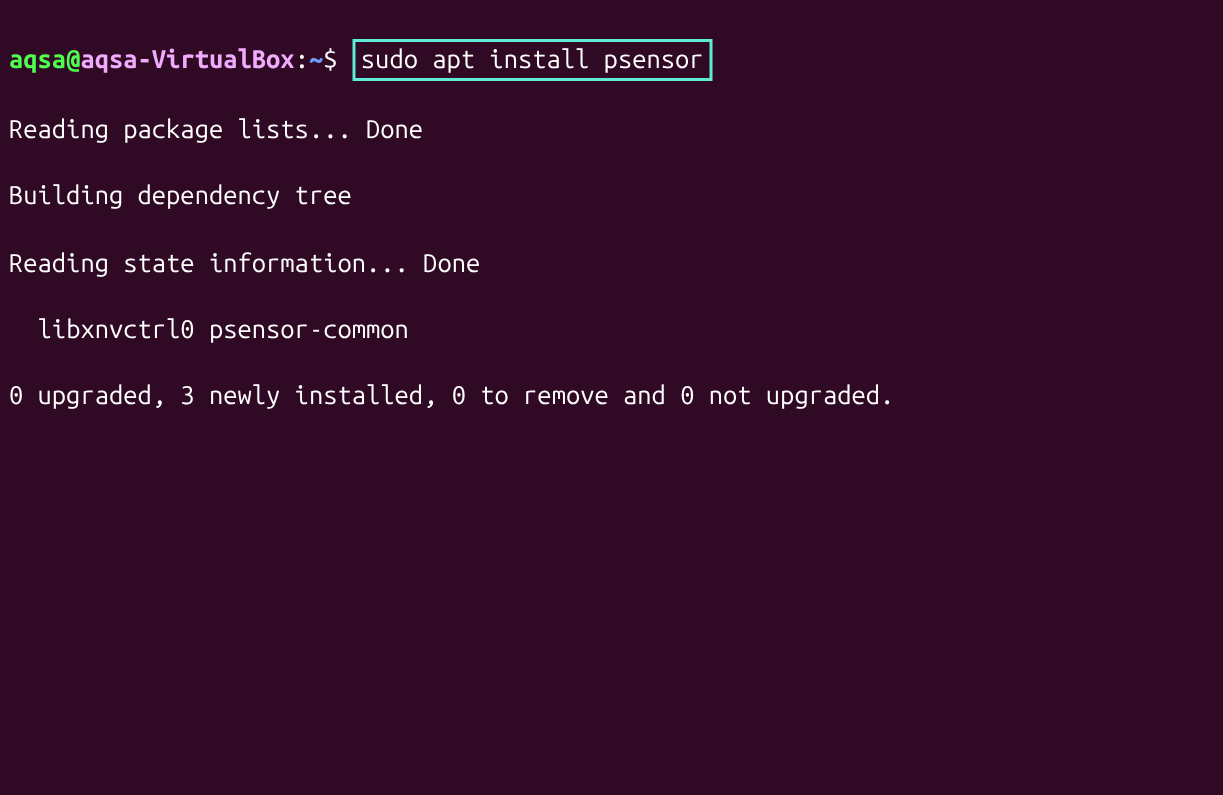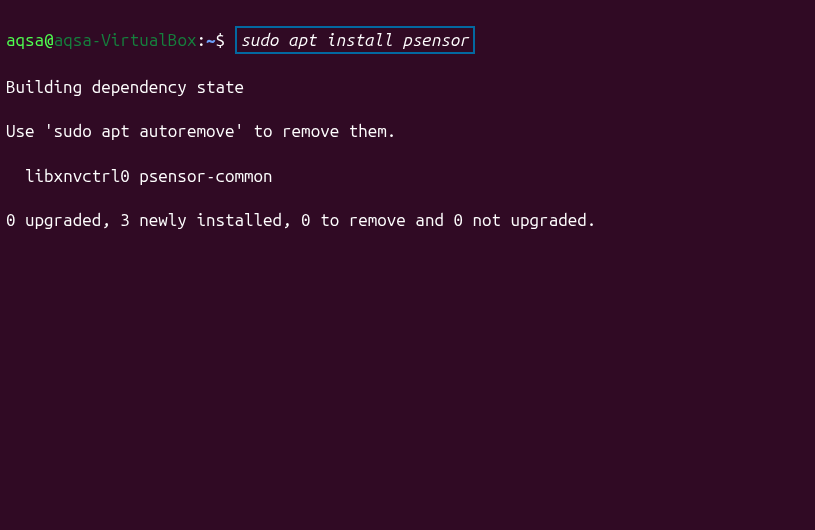--- a/index.html
+++ b/index.html
@@ -17,54 +17,54 @@
       width: 815px;
       height: 530px;
       overflow: hidden;
     }
     .terminal {
       white-space: pre-wrap;
       word-break: break-all;
     }
     .prompt-user {
       color: #4fff4f;
-      font-weight: normal;
+      font-weight: bold;
     }
     .prompt-host {
-      color: #15803d;
-      font-weight: normal;
+      color: #f0abfc;
+      font-weight: bold;
       margin-top: 16px;
     }
     .prompt-colon {
       color: #ffffff;
     }
     .prompt-path {
       color: #6c9ef8;
       font-weight: bold;
     }
     .prompt-dollar {
       color: #ffffff;
     }
     .command-highlight {
-      border: 2px solid #0369a1;
+      border: 2px solid #5eead4;
       padding: 1px 4px;
       display: inline-block;
-      font-style: italic;
     }
     .line {
       display: block;
     }
   </style>
 </head>
 <body>
 
 <div class="terminal">
 <span class="line"><span class="prompt-user">aqsa</span><span class="prompt-user">@</span><span class="prompt-host">aqsa-VirtualBox</span><span class="prompt-colon">:</span><span class="prompt-path">~</span><span class="prompt-dollar">$</span> <span class="command-highlight"><span>sudo apt install psensor</span></span></span>
-<span class="line">Building dependency state</span>
-<span class="line">Use 'sudo apt autoremove' to remove them.</span>
+<span class="line">Reading package lists... Done</span>
+<span class="line">Building dependency tree</span>
+<span class="line">Reading state information... Done</span>
 <span class="line">  libxnvctrl0 psensor-common</span>
 <span class="line">0 upgraded, 3 newly installed, 0 to remove and 0 not upgraded.</span>
 
 
 
 
 
 
 
 

